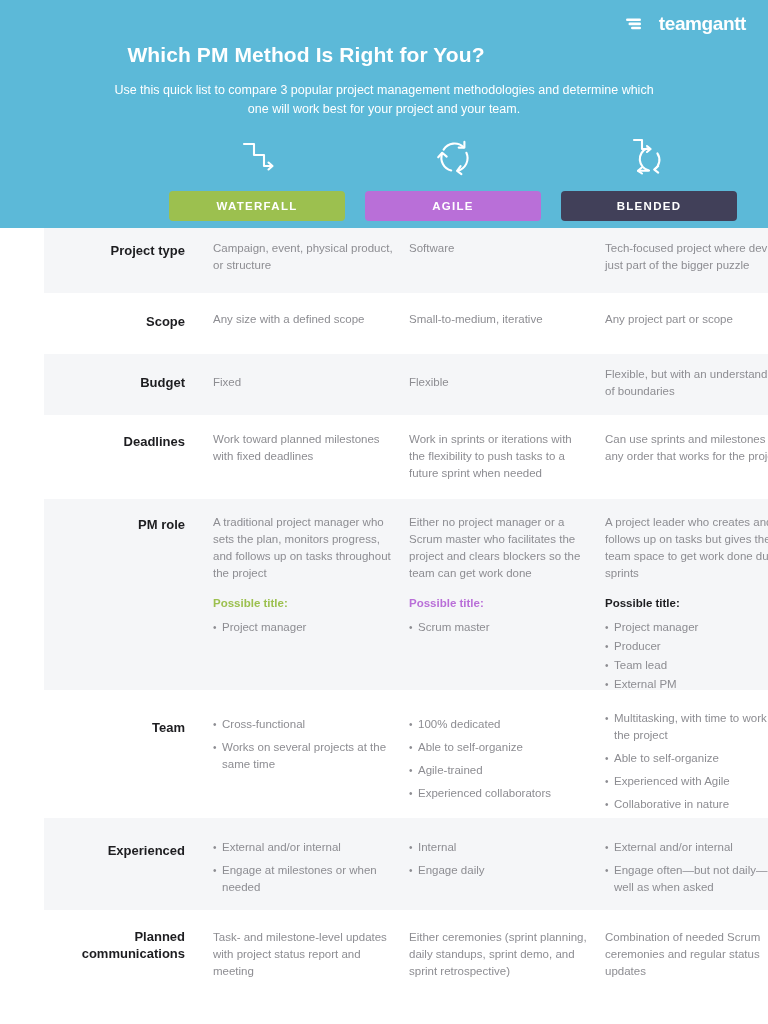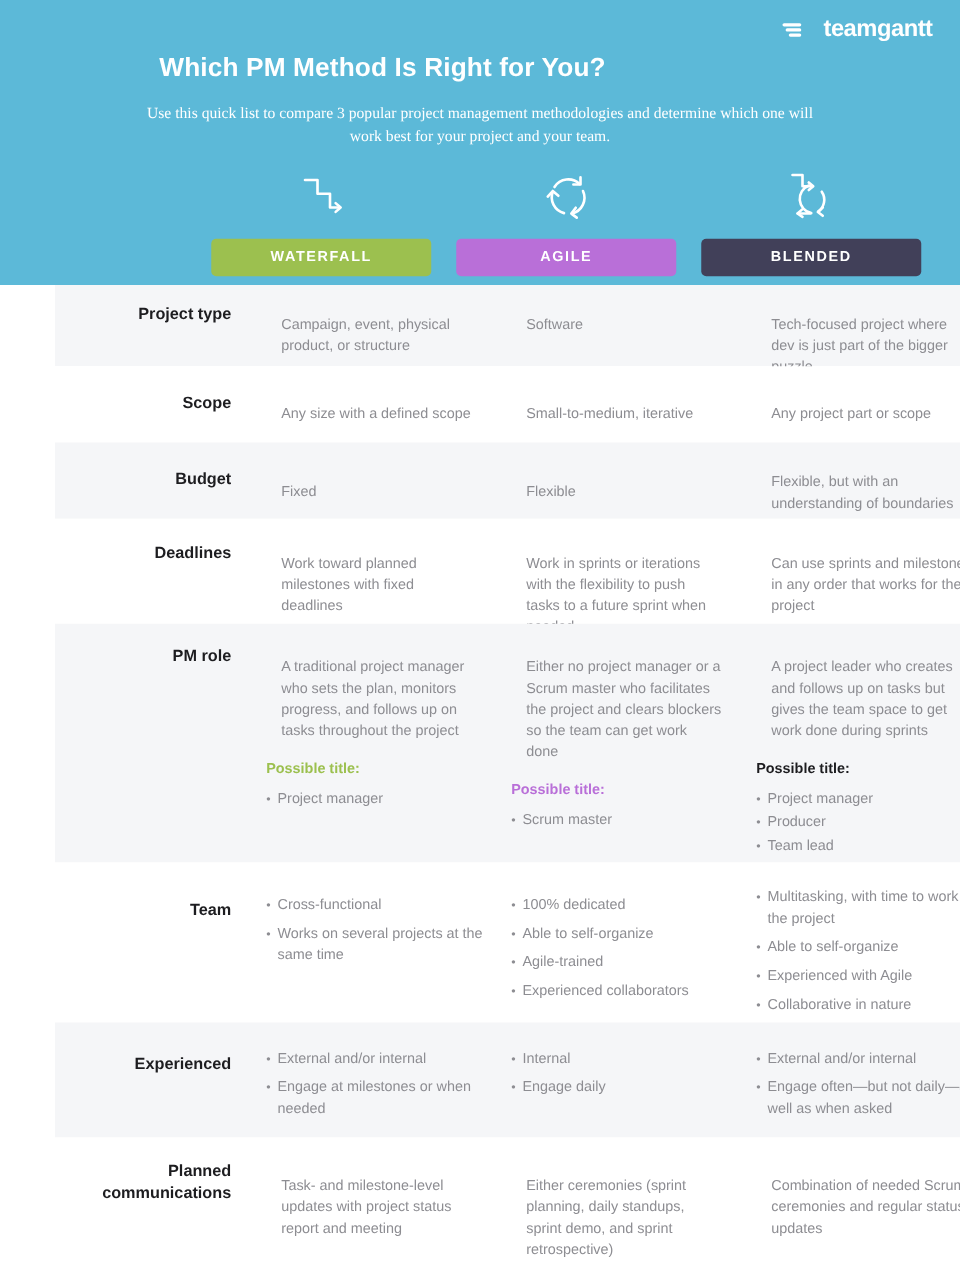--- a/index.html
+++ b/index.html
@@ -62,21 +62,20 @@
   .header-sub {
     position: absolute;
     top: 81px;
     left: 114px;
     width: 540px;
     text-align: center;
     color: #ffffff;
     font-size: 12.5px;
     line-height: 19px;
     font-weight: normal;
-    font-family: Liberation Serif, serif;
   }
 
   
   .col-icons {
     position: absolute;
     top: 136px;
     left: 0;
     width: 768px;
     height: 42px;
   }
@@ -154,21 +153,21 @@
     position: absolute;
     top: 12px;
     color: #8d8d92;
     font-size: 11.5px;
     line-height: 17px;
   }
   .cell.k0 { left: 28px;  width: 180px; }
   .cell.k1 { left: 224px; width: 180px; }
   .cell.k2 { left: 420px; width: 186px; }
 
-  .cell p { margin: 12px; }
+  .cell p { margin: 0; }
 
   .subhead {
     display: block;
     font-weight: bold;
     font-size: 11.5px;
     margin-top: 13px;
     margin-bottom: 7px;
   }
 
   ul.bullets {

